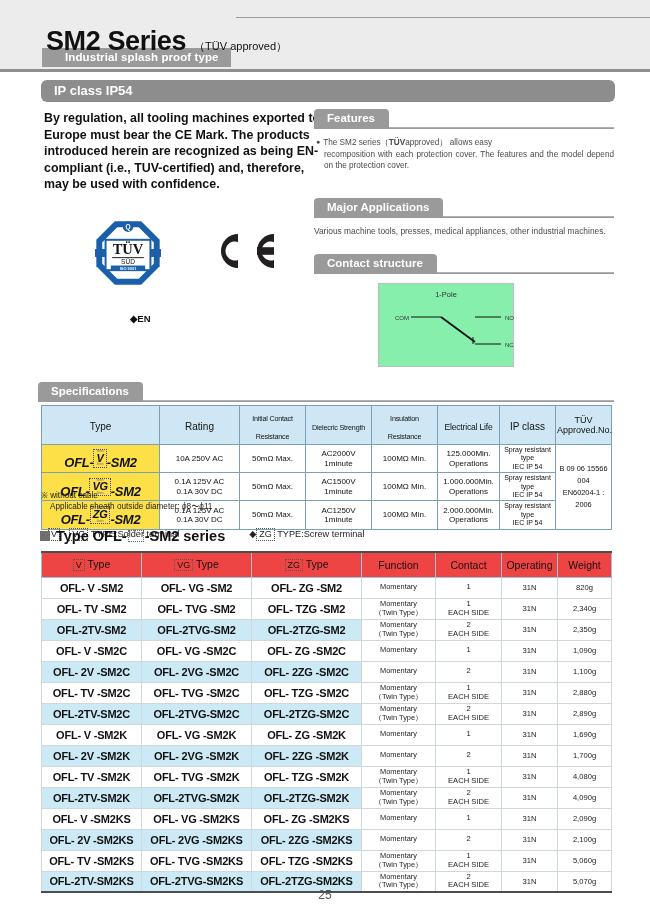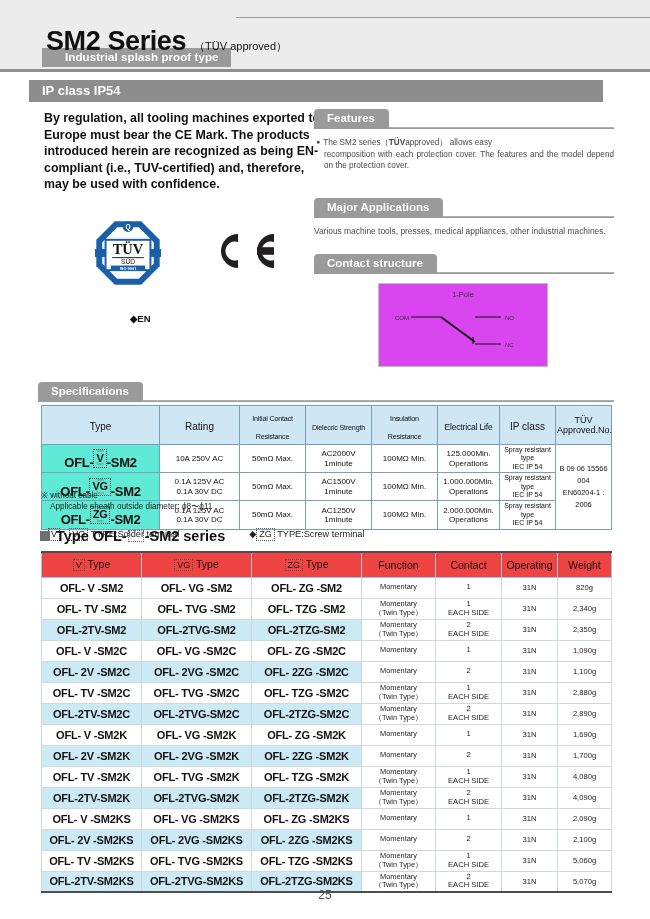--- a/index.html
+++ b/index.html
@@ -33,24 +33,24 @@
   .kicker-rule{
     position:absolute; left:236px; right:0; top:13px;
     border-top:1px solid #9a9a9a;
   }
   .title-row{ position:absolute; left:46px; top:26px; display:flex; align-items:baseline; }
   .title-main{ font-size:27px; font-weight:bold; letter-spacing:-.4px; color:#111; }
   .title-sub{ font-size:11px; margin-left:8px; color:#111; }
 
   
   .banner{
-    position:absolute; left:29px; top:80px; width:574px; height:22px;
+    position:absolute; left:41px; top:80px; width:574px; height:22px;
     background:#8d8d8d; color:#fff;
     font-size:13px; font-weight:bold;
-    line-height:22px; padding-left:13px;
+    line-height:22px; padding-left:13px;border-radius:6px;
   }
 
   
   .sect{ position:absolute; }
   .sect-tab{
     display:inline-block;
     background:#9a9a9a; color:#fff;
     font-size:11.5px; font-weight:bold;
     padding:3px 14px 4px 13px;
     border-radius:4px 4px 0 0;
@@ -82,22 +82,22 @@
   .apps{ left:314px; top:197px; width:300px; }
   .apps .body{
     font-size:8.4px; color:#4a4a4a; line-height:11.5px;
     margin-top:8px; text-align:justify; width:292px;
   }
 
   
   .contact{ left:314px; top:253px; width:300px; }
   .diagram{
     position:absolute; left:378px; top:283px;
-    width:170px; height:84px;
-    border:1px solid #bdbdbd; background:#d946ef;
+    width:136px; height:84px;
+    border:1px solid #bdbdbd; background:#86efac;
   }
   .diagram .dtitle{
     text-align:center; font-size:7.5px; color:#333; margin-top:6px;
   }
   .diagram svg{ position:absolute; left:0; top:0; }
 
   
   .marks{ position:absolute; left:95px; top:220px; }
   .tuvlogo{ position:absolute; left:0; top:0; width:66px; height:66px; }
   .en-label{
@@ -120,22 +120,22 @@
   }
   .spec-table thead th{
     background:#cfe7f4; color:#111;
     height:26px; font-weight:normal;
   }
   .spec-table thead th .hbig{ font-size:10px; }
   .spec-table thead th .hsml{ font-size:7.2px; letter-spacing:-.2px; }
   .spec-table thead th .h2{ font-size:9px; line-height:10px; display:block; }
   .spec-table tbody td{ background:#fff; height:21px; font-size:8px; color:#111; line-height:9.5px; }
   .spec-table tbody td.typec{
-    background:#5eead4; font-size:13px; font-weight:bold;
-    letter-spacing:-.3px; text-align:center; padding-left:1px;
+    background:#fde047; font-size:13px; font-weight:bold;
+    letter-spacing:-.3px; text-align:center; padding-left:1px;font-style:italic;
   }
   .spec-table tbody td.tiny{ font-size:7px; line-height:8.4px; }
   .spec-table tbody td.tuvno{ font-size:7.4px; line-height:12px; }
   .dotbox{
     display:inline-block; border:1px dotted #444;
     padding:0 2px; font-size:11px; vertical-align:2px;
     position:relative;
   }
   .dotbox .mini{
     display:block; font-size:3px; line-height:3.4px; color:#777;

